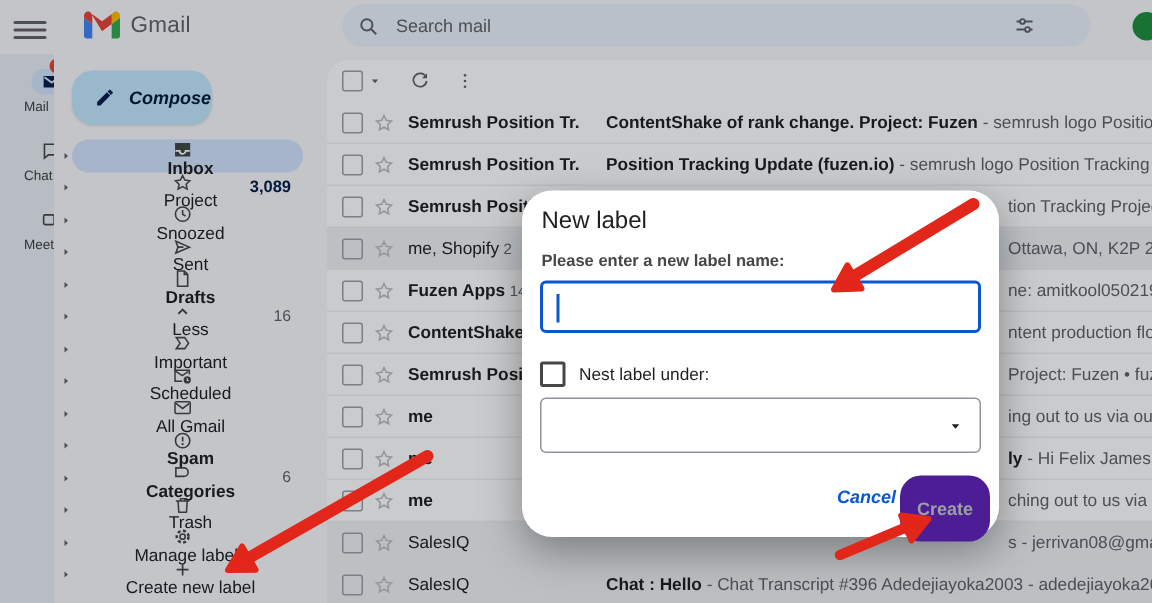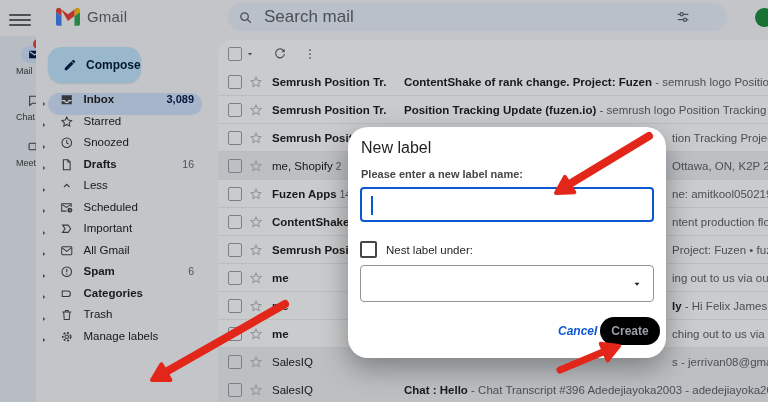--- a/index.html
+++ b/index.html
@@ -8,47 +8,47 @@
   
   .header{position:absolute;left:0;top:0;width:768px;height:36px;background:#f6f8fc;}
   .hamburger{position:absolute;left:9px;top:11px;width:22px;height:14px;cursor:pointer;}
   .hamburger i{display:block;height:2px;background:#5f6368;margin:3px 0;border-radius:1px;}
   .logo{position:absolute;left:56px;top:7px;display:flex;align-items:center;gap:7px;}
   .logo svg{width:24px;height:19px;}
   .logo span{font-size:15px;color:#5f6368;font-weight:500;letter-spacing:.2px;}
   .search{position:absolute;left:228px;top:3px;width:499px;height:28px;border-radius:14px;
           background:#eaf1fb;display:flex;align-items:center;padding:0 10px;box-sizing:border-box;}
   .search .ic{width:15px;height:15px;color:#5f6368;flex:0 0 auto;}
-  .search input{flex:1;border:none;outline:none;background:transparent;font-size:17px;
+  .search input{flex:1;border:none;outline:none;background:transparent;font-size:12px;
           color:#1f1f1f;margin-left:9px;font-family:"Liberation Sans",sans-serif;}
   .search input::placeholder{color:#5f6368;}
   .search .tune{width:16px;height:16px;margin-right:26px;}
   .avatar{position:absolute;right:-6px;top:8px;width:19px;height:19px;border-radius:50%;background:#1e8e3e;}
   
   .rail{position:absolute;left:0;top:36px;width:36px;height:366px;background:#e9edf4;}
   .rail-item{position:absolute;left:16px;width:36px;cursor:pointer;}
   .rail-item .pill{position:relative;width:26px;height:17px;border-radius:9px;margin:0 auto;
                    display:flex;align-items:center;justify-content:center;}
   .rail-item.active .pill{background:#d3e3fd;}
   .rail-item .pill .ic{width:13px;height:13px;color:#444746;}
   .rail-item.active .pill .ic{color:#041e49;}
   .rail-item .lbl{display:block;font-size:9px;color:#3c4043;margin-top:3px;}
   .badge{position:absolute;top:-7px;left:12px;background:#e94235;color:#fff;font-size:7px;
          font-weight:700;padding:1.5px 4px;border-radius:7px;white-space:nowrap;}
   
   .sidebar{position:absolute;left:36px;top:36px;width:182px;height:366px;background:#f6f8fc;}
   .compose{position:absolute;left:12px;top:11px;width:93px;height:36px;border-radius:14px;
            background:#c2e7ff;display:flex;align-items:center;gap:9px;padding-left:15px;
-           box-sizing:border-box;cursor:pointer;box-shadow:0 1px 2px rgba(0,0,0,.12);}
+           box-sizing:border-box;cursor:pointer;box-shadow:0 1px 2px rgba(0,0,0,.12);font-style:italic;}
   .compose .ic{width:14px;height:14px;color:#041e49;}
   .compose span{font-size:12px;font-weight:600;color:#001d35;}
   .nav{position:absolute;left:0;top:57px;width:182px;}
   .nav-item{position:relative;height:21.5px;margin:0 16px 0 12px;border-radius:11px;
-            display:flex;padding:0 8px 0 12px;box-sizing:border-box;
-            font-size:11.5px;color:#202124;cursor:pointer;}
+            display:flex;align-items:center;padding:0 8px 0 12px;box-sizing:border-box;
+            font-size:11.5px;color:#202124;cursor:pointer;flex-direction:column;}
   .nav-item .ic{width:13.5px;height:13.5px;color:#444746;flex:0 0 auto;margin-right:10px;}
   .nav-item .nlbl{white-space:nowrap;}
   .nav-item .cnt{margin-left:auto;font-size:10.5px;color:#5f6368;}
   .nav-item.bold .nlbl{font-weight:700;color:#1f1f1f;}
   .nav-item.active{background:#d3e3fd;}
   .nav-item.active .cnt{font-weight:700;color:#041e49;font-size:11px;}
   .nav-item .expander{position:absolute;left:-8px;top:50%;transform:translateY(-50%);
             width:8px;height:8px;color:#5f6368;}
   
   .panel{position:absolute;left:218px;top:40px;width:550px;height:362px;background:#ffffff;
@@ -86,22 +86,22 @@
           border:2px solid #0b57d0;border-radius:4px;background:#fff;}
   .dlg-caret{position:absolute;left:9px;top:7px;width:1.5px;height:19px;background:#0b57d0;}
   .dlg-checkrow{position:absolute;left:12px;top:114px;display:flex;align-items:center;gap:9px;}
   .dlg-checkbox{width:13px;height:13px;border:2px solid #444746;border-radius:2px;background:#fff;}
   .dlg-checklabel{font-size:11.5px;color:#1f1f1f;}
   .dlg-select{position:absolute;left:12px;top:138px;width:294px;height:37px;box-sizing:border-box;
           border:1px solid #8f9399;border-radius:4px;background:#fff;cursor:pointer;}
   .dlg-select .ic{position:absolute;right:10px;top:12px;width:12px;height:12px;color:#1f1f1f;}
   .dlg-cancel{position:absolute;left:204px;top:196px;font-size:12px;font-weight:700;color:#0b57d0;
           background:none;border:none;cursor:pointer;font-family:"Liberation Sans",sans-serif;font-style:italic;}
-  .dlg-create{position:absolute;left:252px;top:190px;width:60px;height:28px;border-radius:14px;
-          background:#000000;color:#9aa0a6;font-size:12px;font-weight:600;border:none;
+  .dlg-create{position:absolute;left:252px;top:190px;width:60px;height:44px;border-radius:14px;
+          background:#4c1d95;color:#9aa0a6;font-size:12px;font-weight:600;border:none;
           font-family:"Liberation Sans",sans-serif;text-align:center;}
   .arrows{position:absolute;inset:0;z-index:40;pointer-events:none;}
   .ic{display:inline-block;}
 </style>
 </head>
 <body>
 
 <svg width="0" height="0" style="position:absolute">
   <defs>
     <symbol id="mail-icon" viewBox="0 0 24 24">
@@ -275,31 +275,41 @@
       <span class="nlbl">Inbox</span>
       <span class="cnt">3,089</span>
     </div>
         <div class="nav-item">
       <svg class="ic expander" hidden="">
             <use href="#caret-right-icon"></use>
           </svg>
       <svg class="ic micon">
             <use href="#star-icon"></use>
           </svg>
-      <span class="nlbl">Starred</span>
+      <span class="nlbl">Project</span>
       <span class="cnt"></span>
     </div>
         <div class="nav-item">
       <svg class="ic expander" hidden="">
             <use href="#caret-right-icon"></use>
           </svg>
       <svg class="ic micon">
             <use href="#clock-icon"></use>
           </svg>
       <span class="nlbl">Snoozed</span>
+      <span class="cnt"></span>
+    </div>
+        <div class="nav-item">
+      <svg class="ic expander" hidden="">
+            <use href="#caret-right-icon"></use>
+          </svg>
+      <svg class="ic micon">
+            <use href="#send-icon"></use>
+          </svg>
+      <span class="nlbl">Sent</span>
       <span class="cnt"></span>
     </div>
         <div class="nav-item bold">
       <svg class="ic expander" hidden="">
             <use href="#caret-right-icon"></use>
           </svg>
       <svg class="ic micon">
             <use href="#draft-icon"></use>
           </svg>
       <span class="nlbl">Drafts</span>
@@ -313,33 +323,33 @@
             <use href="#chevron-up-icon"></use>
           </svg>
       <span class="nlbl">Less</span>
       <span class="cnt"></span>
     </div>
         <div class="nav-item">
       <svg class="ic expander" hidden="">
             <use href="#caret-right-icon"></use>
           </svg>
       <svg class="ic micon">
+            <use href="#important-icon"></use>
+          </svg>
+      <span class="nlbl">Important</span>
+      <span class="cnt"></span>
+    </div>
+        <div class="nav-item">
+      <svg class="ic expander" hidden="">
+            <use href="#caret-right-icon"></use>
+          </svg>
+      <svg class="ic micon">
             <use href="#schedule-icon"></use>
           </svg>
       <span class="nlbl">Scheduled</span>
-      <span class="cnt"></span>
-    </div>
-        <div class="nav-item">
-      <svg class="ic expander" hidden="">
-            <use href="#caret-right-icon"></use>
-          </svg>
-      <svg class="ic micon">
-            <use href="#important-icon"></use>
-          </svg>
-      <span class="nlbl">Important</span>
       <span class="cnt"></span>
     </div>
         <div class="nav-item">
       <svg class="ic expander" hidden="">
             <use href="#caret-right-icon"></use>
           </svg>
       <svg class="ic micon">
             <use href="#all-mail-icon"></use>
           </svg>
       <span class="nlbl">All Gmail</span>
@@ -376,20 +386,30 @@
       <span class="cnt"></span>
     </div>
         <div class="nav-item">
       <svg class="ic expander" hidden="">
             <use href="#caret-right-icon"></use>
           </svg>
       <svg class="ic micon">
             <use href="#gear-icon"></use>
           </svg>
       <span class="nlbl">Manage labels</span>
+      <span class="cnt"></span>
+    </div>
+        <div class="nav-item">
+      <svg class="ic expander" hidden="">
+            <use href="#caret-right-icon"></use>
+          </svg>
+      <svg class="ic micon">
+            <use href="#plus-icon"></use>
+          </svg>
+      <span class="nlbl">Create new label</span>
       <span class="cnt"></span>
     </div>
       </div>
   </div>
 
   <div class="panel">
     <div class="toolbar">
       <span class="cb"></span>
       <svg class="ic tb-caret">
           <use href="#caret-down-icon"></use>

